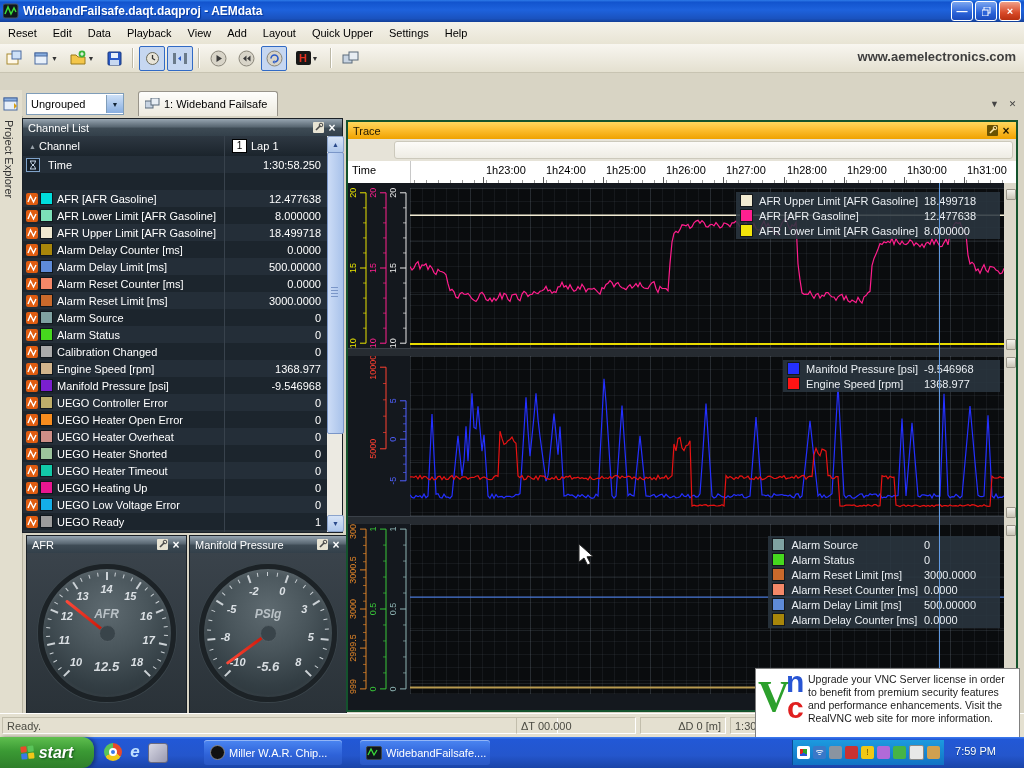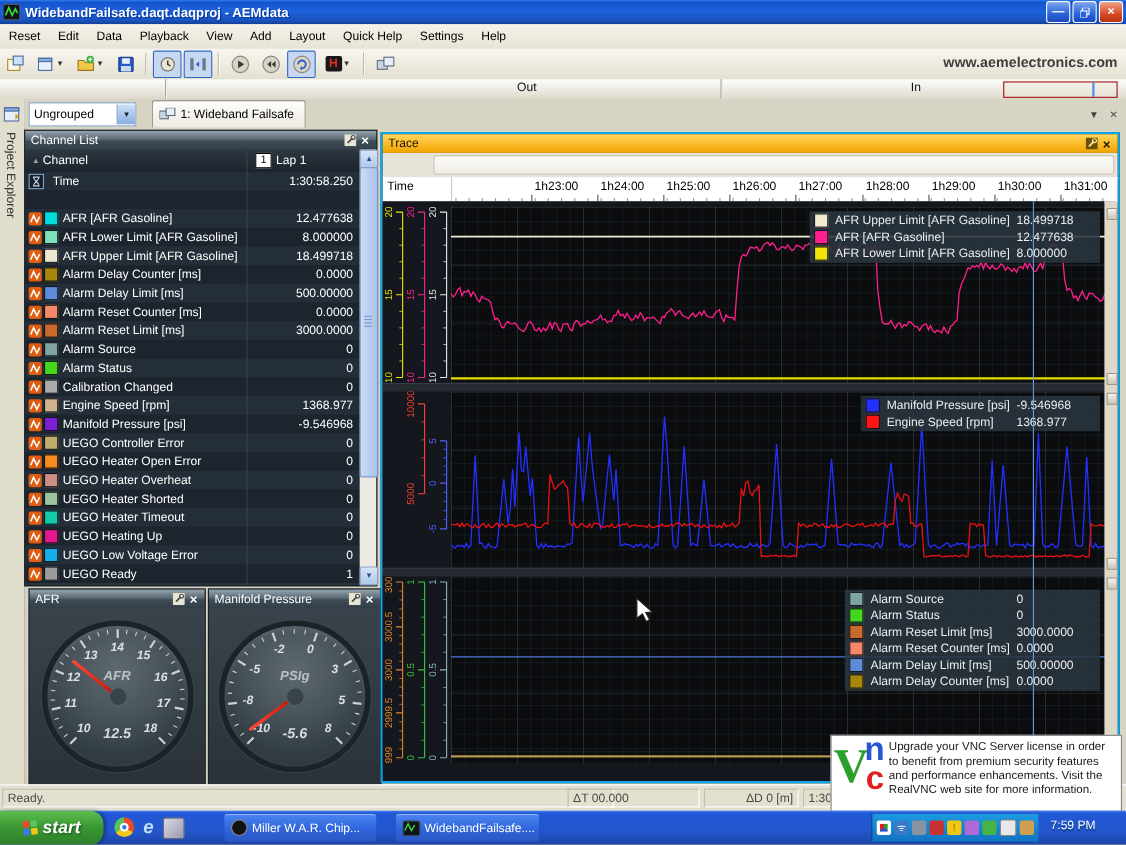--- a/index.html
+++ b/index.html
@@ -67,21 +67,21 @@
   .chval{width:96px;text-align:right;padding-right:6px;flex:none;}
   .coldiv{position:absolute;top:17px;bottom:0;width:1px;background:#38424C;}
   
   .sb{position:absolute;background:#ECEAE2;}
   .sbbtn{position:absolute;left:0;width:15px;height:15px;background:linear-gradient(180deg,#D7E4F6,#AFC8EC);
     border:1px solid #8CA4CC;border-radius:2px;color:#2A4A8A;font-size:7px;display:flex;align-items:center;justify-content:center;}
   .sbthumb{position:absolute;left:0;width:15px;background:linear-gradient(90deg,#CCDCF6,#A8C2EA);
     border:1px solid #7A96C8;border-radius:2px;}
   .grip{position:absolute;left:3px;width:7px;height:1px;background:#7A96C8;}
   
-  #trace{left:346px;top:120px;width:672px;height:592px;border:2px solid #0ea5e9;background:#14181E;box-sizing:border-box;}
+  #trace{left:346px;top:120px;width:672px;height:592px;border:2px solid #14532d;background:#14181E;box-sizing:border-box;}
   #trace-title{height:17px;background:linear-gradient(180deg,#FFD75E 0%,#FBBC2C 50%,#EFA200 100%);
     display:flex;align-items:center;color:#201800;font-size:11px;padding:0 3px;}
   #trace-strip{position:absolute;left:0;top:17px;right:0;height:22px;background:#E6E3D8;border-bottom:1px solid #B8B4A4;}
   #trace-strip .inner{position:absolute;left:46px;right:3px;top:2px;height:16px;border:1px solid #CCC9BC;
     border-radius:3px;background:linear-gradient(180deg,#FCFBF8,#EEECE4);}
   #ruler{position:absolute;left:0;top:39px;right:0;height:22px;background:#FFF;border-bottom:1px solid #909090;
     font-size:11px;color:#000;}
   .rtickline{position:absolute;bottom:0;width:1px;height:6px;background:#555;}
   .rminor{position:absolute;bottom:0;width:1px;height:3px;background:#999;}
   .rlabel{position:absolute;top:3px;font-size:11px;color:#000;white-space:nowrap;}
@@ -168,21 +168,21 @@
   </div>
 
   <div class="abs" id="menubar">
     <span class="menuitem">Reset</span>
     <span class="menuitem">Edit</span>
     <span class="menuitem">Data</span>
     <span class="menuitem">Playback</span>
     <span class="menuitem">View</span>
     <span class="menuitem">Add</span>
     <span class="menuitem">Layout</span>
-    <span class="menuitem">Quick Help</span>
+    <span class="menuitem">Quick Upper</span>
     <span class="menuitem">Settings</span>
     <span class="menuitem">Help</span>
   </div>
 
   <div class="abs" id="toolbar">
     <span class="tbtn">
       <svg width="16" height="16">
           <rect x="1" y="4" width="11" height="10" fill="#FFF8E8" stroke="#A88A30"></rect>
           <rect x="6" y="1" width="9" height="8" fill="#CDE0F7" stroke="#4A6AA0"></rect>
         </svg>
@@ -250,29 +250,20 @@
     <span class="tsep"></span>
     <span class="tbtn">
       <svg width="17" height="15">
           <rect x="1" y="4" width="9" height="8" fill="#C8D4E2" stroke="#5A6A7A"></rect>
           <rect x="7" y="1" width="9" height="8" fill="#E8EEF4" stroke="#5A6A7A"></rect>
         </svg>
     </span>
   </div>
   <div class="abs" id="website">www.aemelectronics.com</div>
 
-  <div class="abs" id="iobar">
-    <div class="iodiv" style="left:150px"></div>
-    <div class="iodiv" style="left:655px"></div>
-    <span class="abs" style="left:470px;top:2px">Out</span>
-    <span class="abs" style="left:828px;top:2px">In</span>
-    <span id="inbox">
-        <span class="mark"></span>
-      </span>
-  </div>
 
   <div class="abs" id="explorer">
     <svg width="16" height="16" style="position:absolute;left:3px;top:6px">
       <rect x="1" y="2" width="13" height="12" fill="#E8F0FA" stroke="#4A6AA0"></rect>
         <rect x="1" y="2" width="13" height="3" fill="#88AEE0" stroke="#4A6AA0"></rect>
         <path d="M11 7 L14 10 L11 13" fill="#D8A018"></path>
     </svg>
     <span class="vtxt">Project Explorer</span>
   </div>
 

